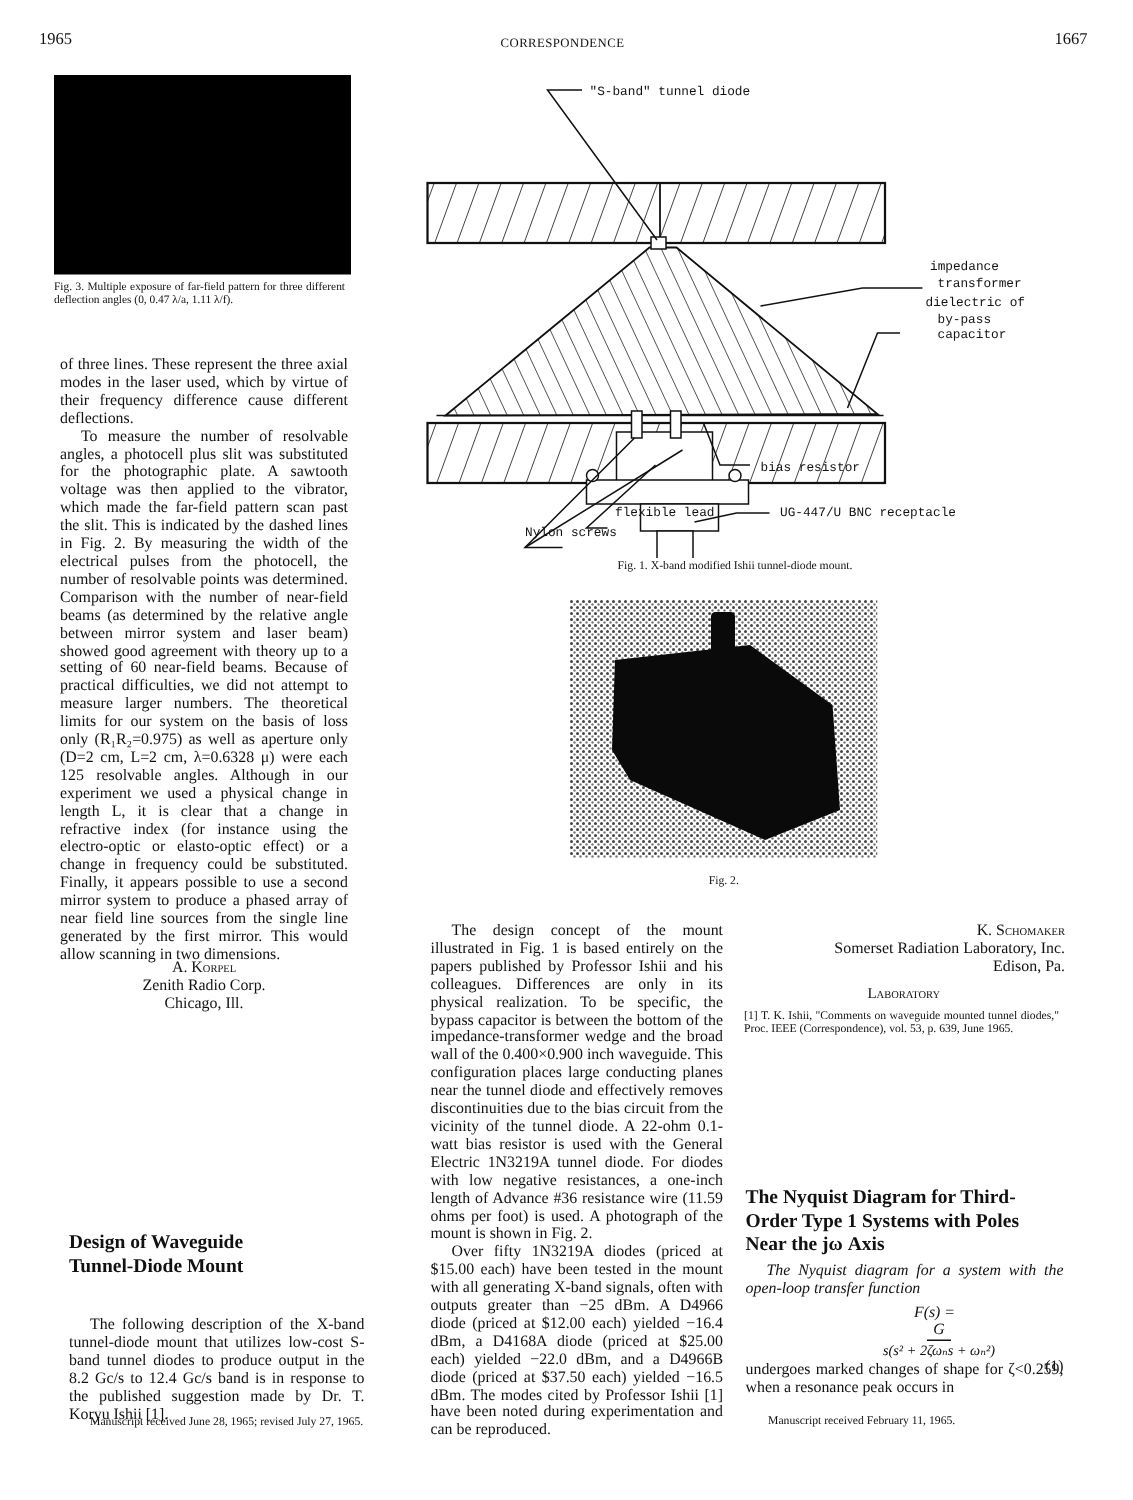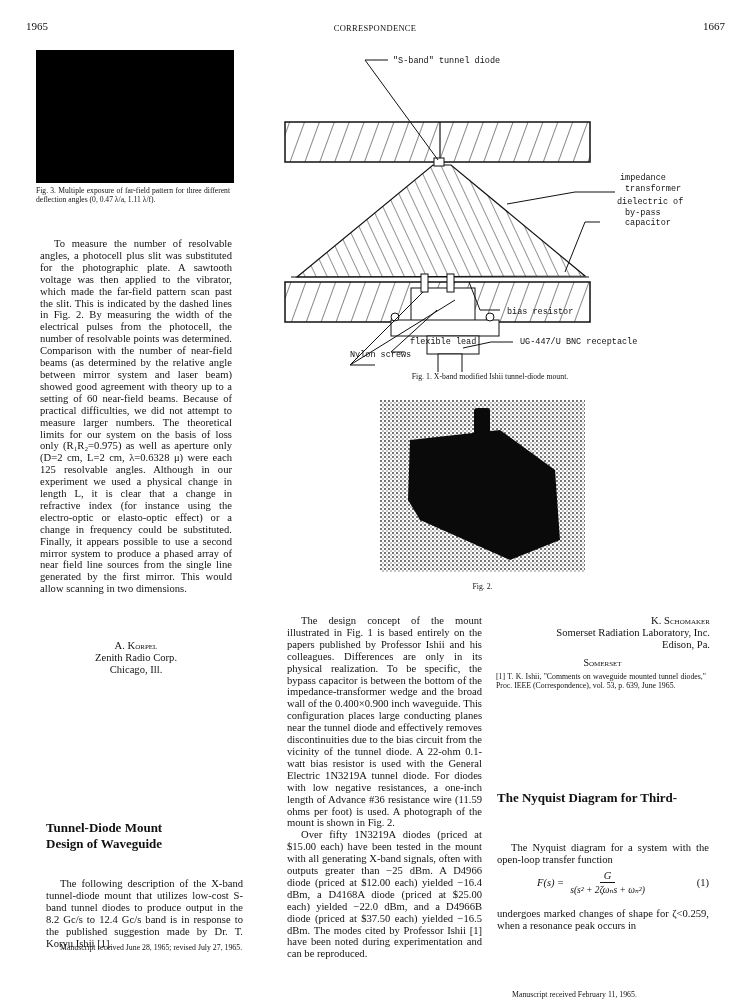--- a/index.html
+++ b/index.html
@@ -40,31 +40,32 @@
 <body>
 
 <div class="abs hdr hdr-left">1965</div>
 <div class="abs hdr-center">CORRESPONDENCE</div>
 <div class="abs hdr hdr-right">1667</div>
 
 <div class="abs fig3-img"></div>
 <div class="abs fig3-cap">Fig. 3.  Multiple exposure of far-field pattern for three different deflection angles (0, 0.47 λ/a, 1.11 λ/f).</div>
 
 <div class="abs col" style="left:40px; top:238px; width:192px;">
+  <p>of three lines. These represent the three axial modes in the laser used, which by virtue of their frequency difference cause different deflections.</p>
   <p class="ind">To measure the number of resolvable angles, a photocell plus slit was substituted for the photographic plate. A sawtooth voltage was then applied to the vibrator, which made the far-field pattern scan past the slit. This is indicated by the dashed lines in Fig. 2. By measuring the width of the electrical pulses from the photocell, the number of resolvable points was determined. Comparison with the number of near-field beams (as determined by the relative angle between mirror system and laser beam) showed good agreement with theory up to a setting of 60 near-field beams. Because of practical difficulties, we did not attempt to measure larger numbers. The theoretical limits for our system on the basis of loss only (R₁R₂=0.975) as well as aperture only (D=2 cm, L=2 cm, λ=0.6328 μ) were each 125 resolvable angles. Although in our experiment we used a physical change in length L, it is clear that a change in refractive index (for instance using the electro-optic or elasto-optic effect) or a change in frequency could be substituted. Finally, it appears possible to use a second mirror system to produce a phased array of near field line sources from the single line generated by the first mirror. This would allow scanning in two dimensions.</p>
 </div>
 <div class="abs sig" style="left:40px; top:640px; width:192px;text-align:center;">
   <div class="sc">A. Korpel</div>
   <div>Zenith Radio Corp.</div>
   <div>Chicago, Ill.</div>
 </div>
 
 <div class="abs sec-title" style="left:46px; top:820px; width:200px;">
+  <div>Design of Waveguide</div>
   <div>Tunnel-Diode Mount</div>
-  <div>Design of Waveguide</div>
 </div>
 <div class="abs col" style="left:46px; top:856px; width:197px;margin-top:22px;">
   <p class="ind">The following description of the X-band tunnel-diode mount that utilizes low-cost S-band tunnel diodes to produce output in the 8.2 Gc/s to 12.4 Gc/s band is in response to the published suggestion made by Dr. T. Koryu Ishii [1].</p>
 </div>
 <div class="abs footnote" style="left:46px; top:943px; width:197px; text-indent:14px; text-align:justify;">Manuscript received June 28, 1965; revised July 27, 1965.</div>
 
 <svg class="abs fig1" viewBox="0 0 500 320">
   <defs>
     <pattern id="hatch" patternUnits="userSpaceOnUse" width="14" height="14" patternTransform="rotate(20)">
       <line x1="0" y1="0" x2="0" y2="14" stroke="#111" stroke-width="1"></line>
@@ -135,33 +136,35 @@
 <div class="abs col" style="left:287px; top:615px; width:195px;">
   <p class="ind">The design concept of the mount illustrated in Fig. 1 is based entirely on the papers published by Professor Ishii and his colleagues. Differences are only in its physical realization. To be specific, the bypass capacitor is between the bottom of the impedance-transformer wedge and the broad wall of the 0.400×0.900 inch waveguide. This configuration places large conducting planes near the tunnel diode and effectively removes discontinuities due to the bias circuit from the vicinity of the tunnel diode. A 22-ohm 0.1-watt bias resistor is used with the General Electric 1N3219A tunnel diode. For diodes with low negative resistances, a one-inch length of Advance #36 resistance wire (11.59 ohms per foot) is used. A photograph of the mount is shown in Fig. 2.</p>
   <p class="ind">Over fifty 1N3219A diodes (priced at $15.00 each) have been tested in the mount with all generating X-band signals, often with outputs greater than −25 dBm. A D4966 diode (priced at $12.00 each) yielded −16.4 dBm, a D4168A diode (priced at $25.00 each) yielded −22.0 dBm, and a D4966B diode (priced at $37.50 each) yielded −16.5 dBm. The modes cited by Professor Ishii [1] have been noted during experimentation and can be reproduced.</p>
 </div>
 
 <div class="abs sig" style="left:495px; top:615px; width:215px;">
   <div class="sc">K. Schomaker</div>
   <div>Somerset Radiation Laboratory, Inc.</div>
   <div>Edison, Pa.</div>
 </div>
-<div class="abs sc" style="left:495px; top:657px; width:215px; text-align:center; font-size:10px;">Somerset</div>
+<div class="abs sc" style="left:495px; top:657px; width:215px; text-align:center; font-size:10px;">Laboratory</div>
 <div class="abs ref" style="left:496px; top:673px; width:210px; text-align:justify;">[1] T. K. Ishii, "Comments on waveguide mounted tunnel diodes," Proc. IEEE (Correspondence), vol. 53, p. 639, June 1965.</div>
 
 <div class="abs sec-title" style="left:497px; top:790px; width:258px;">
   <div>The Nyquist Diagram for Third-</div>
+  <div>Order Type 1 Systems with Poles</div>
+  <div>Near the jω Axis</div>
 </div>
-<div class="abs col" style="left:497px; top:842px; width:212px;">
+<div class="abs col" style="left:497px; top:842px; width:212px;font-style:italic;">
   <p class="ind">The Nyquist diagram for a system with the open-loop transfer function</p>
 </div>
-<div class="abs eq-row" style="left:537px; top:870px; width:172px;">
+<div class="abs eq-row" style="left:537px; top:870px; width:172px;flex-direction:column;">
   <span>F(s) =</span>
   <span class="frac">
     <span class="num">G</span>
     <span class="den">s(s² + 2ζωₙs + ωₙ²)</span>
   </span>
   <span style="margin-left:auto; font-style:normal;">(1)</span>
 </div>
 <div class="abs col" style="left:497px; top:908px; width:212px;">
   <p>undergoes marked changes of shape for ζ&lt;0.259, when a resonance peak occurs in</p>
 </div>
-<div class="abs footnote" style="left:512px; top:942px; width:200px;margin-top:48px;">Manuscript received February 11, 1965.</div>
+<div class="abs footnote" style="left:512px; top:942px; width:200px;">Manuscript received February 11, 1965.</div>
 
 </body></html>

